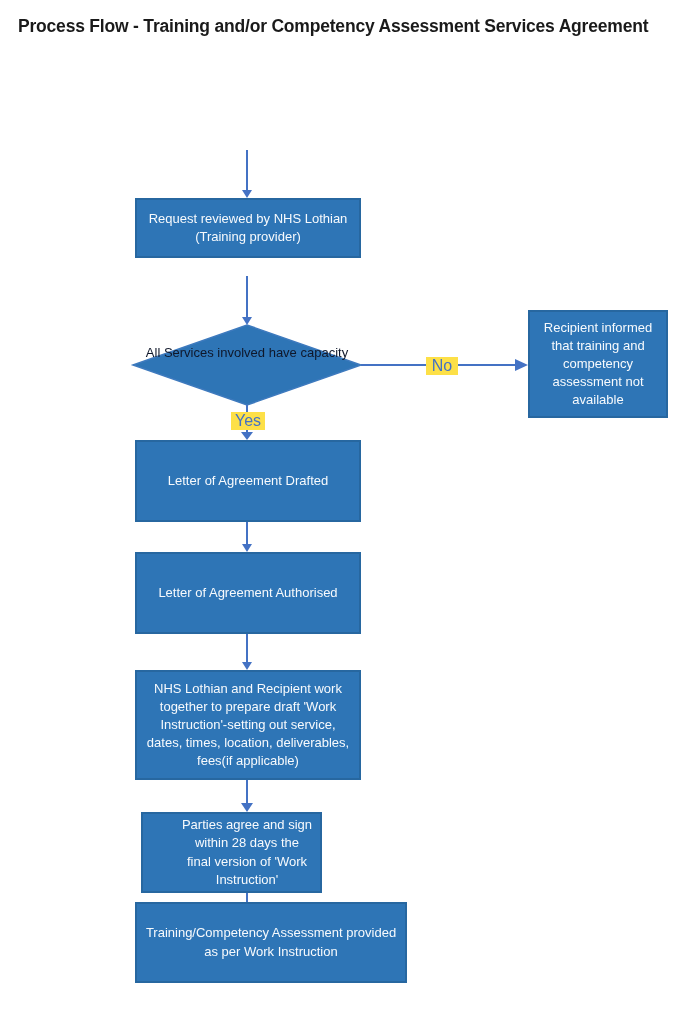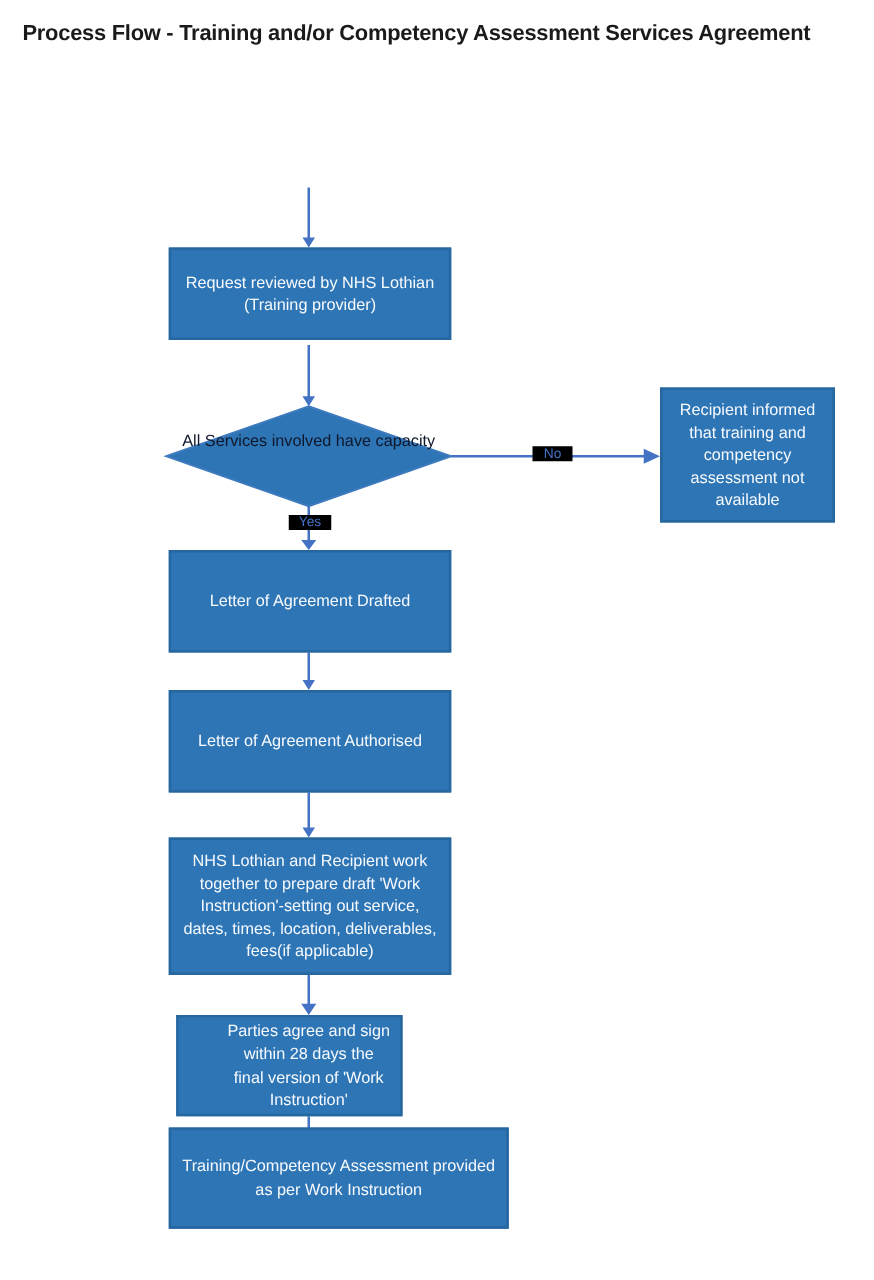--- a/index.html
+++ b/index.html
@@ -52,23 +52,23 @@
     top: 344px;
     width: 210px;
     color: #0f172a;
     font-size: 13px;
     line-height: 1.45;
     text-align: center;
     white-space: pre-wrap;
   }
   .edge-label {
     position: absolute;
-    background: #000000;
+    background: #fde047;
     color: #4472C4;
-    font-size: 11px;
+    font-size: 16px;
     line-height: 1.1;
     text-align: center;
     padding: 0 2px;
   }
   .edge-label.yes {
     left: 231px;
     top: 412px;
     width: 30px;
     text-align: center;
   }
@@ -108,21 +108,21 @@
     <polygon points="242,662 252,662 247,670" fill="#4472C4"></polygon>
 
     <line x1="247" y1="780" x2="247" y2="804" stroke="#4472C4" stroke-width="2"></line>
     <polygon points="241,803 253,803 247,812" fill="#4472C4"></polygon>
 
     <line x1="247" y1="893" x2="247" y2="925" stroke="#4472C4" stroke-width="2"></line>
     <polygon points="241,924 253,924 247,933" fill="#4472C4"></polygon>
   </svg>
 
 
-  <div class="box" style="left:135px; top:198px; width:226px; height:74px;">Request reviewed by NHS Lothian (Training provider)</div>
+  <div class="box" style="left:135px; top:198px; width:226px; height:60px;">Request reviewed by NHS Lothian (Training provider)</div>
 
   <div class="diamond-label">All Services involved have capacity</div>
 
   <div class="edge-label no">No</div>
 
   <div class="box" style="left:528px; top:310px; width:140px; height:108px; padding:4px 3px;">Recipient informed that training and competency assessment not available</div>
 
   <div class="edge-label yes">Yes</div>
 
   <div class="box" style="left:135px; top:440px; width:226px; height:82px;">Letter of Agreement Drafted</div>

